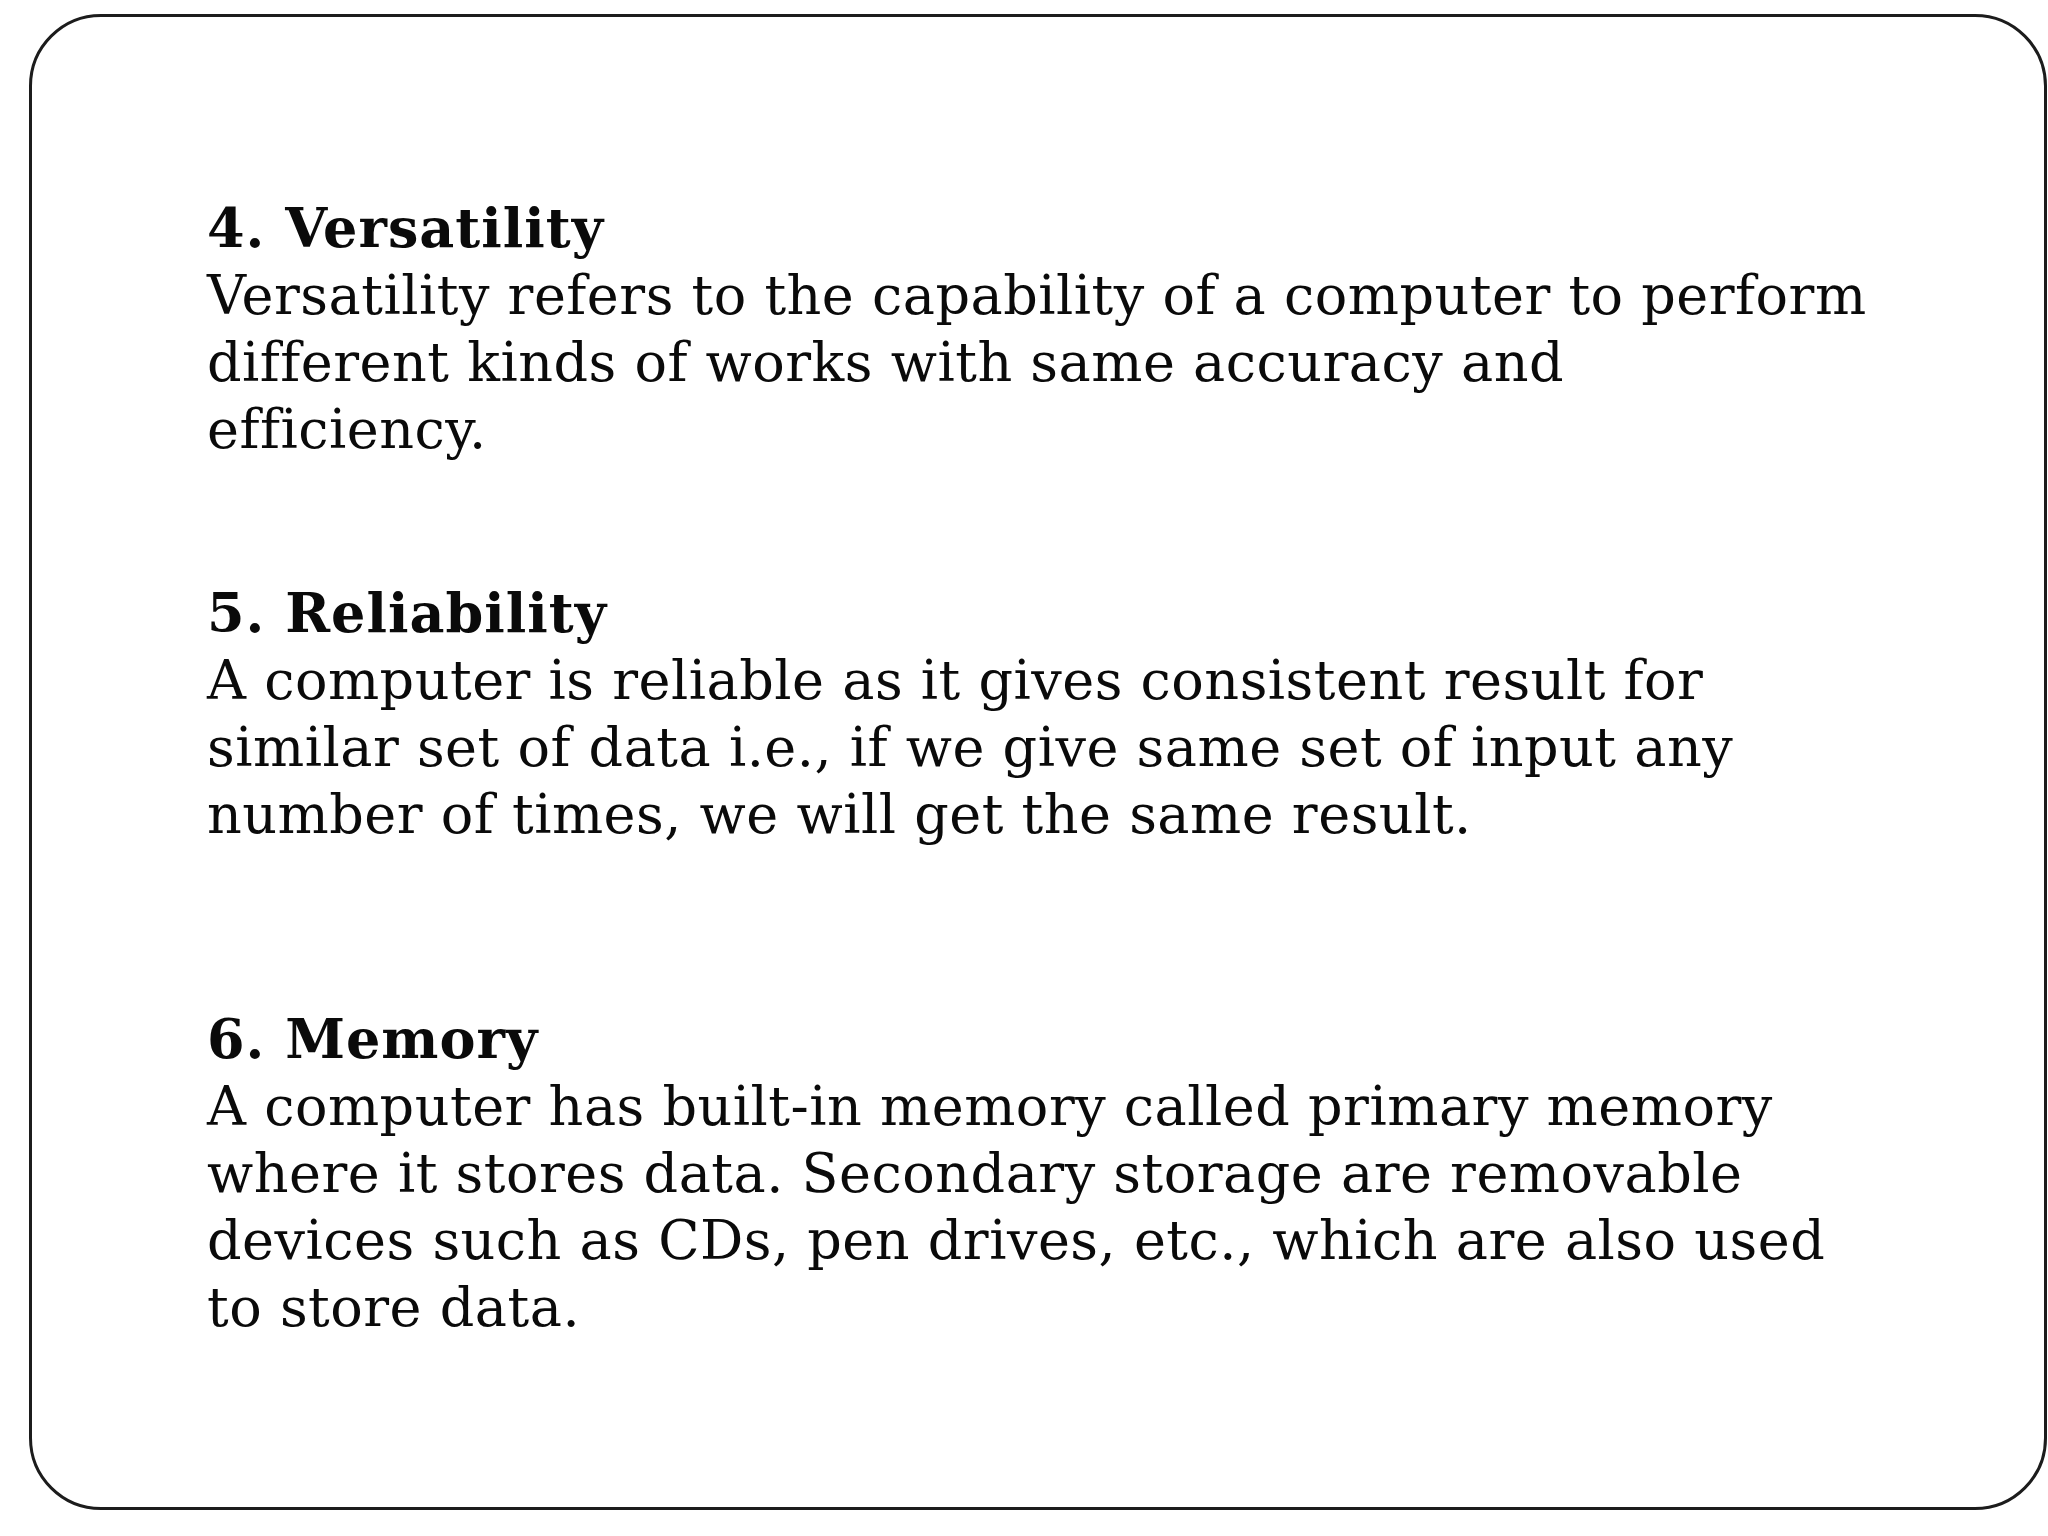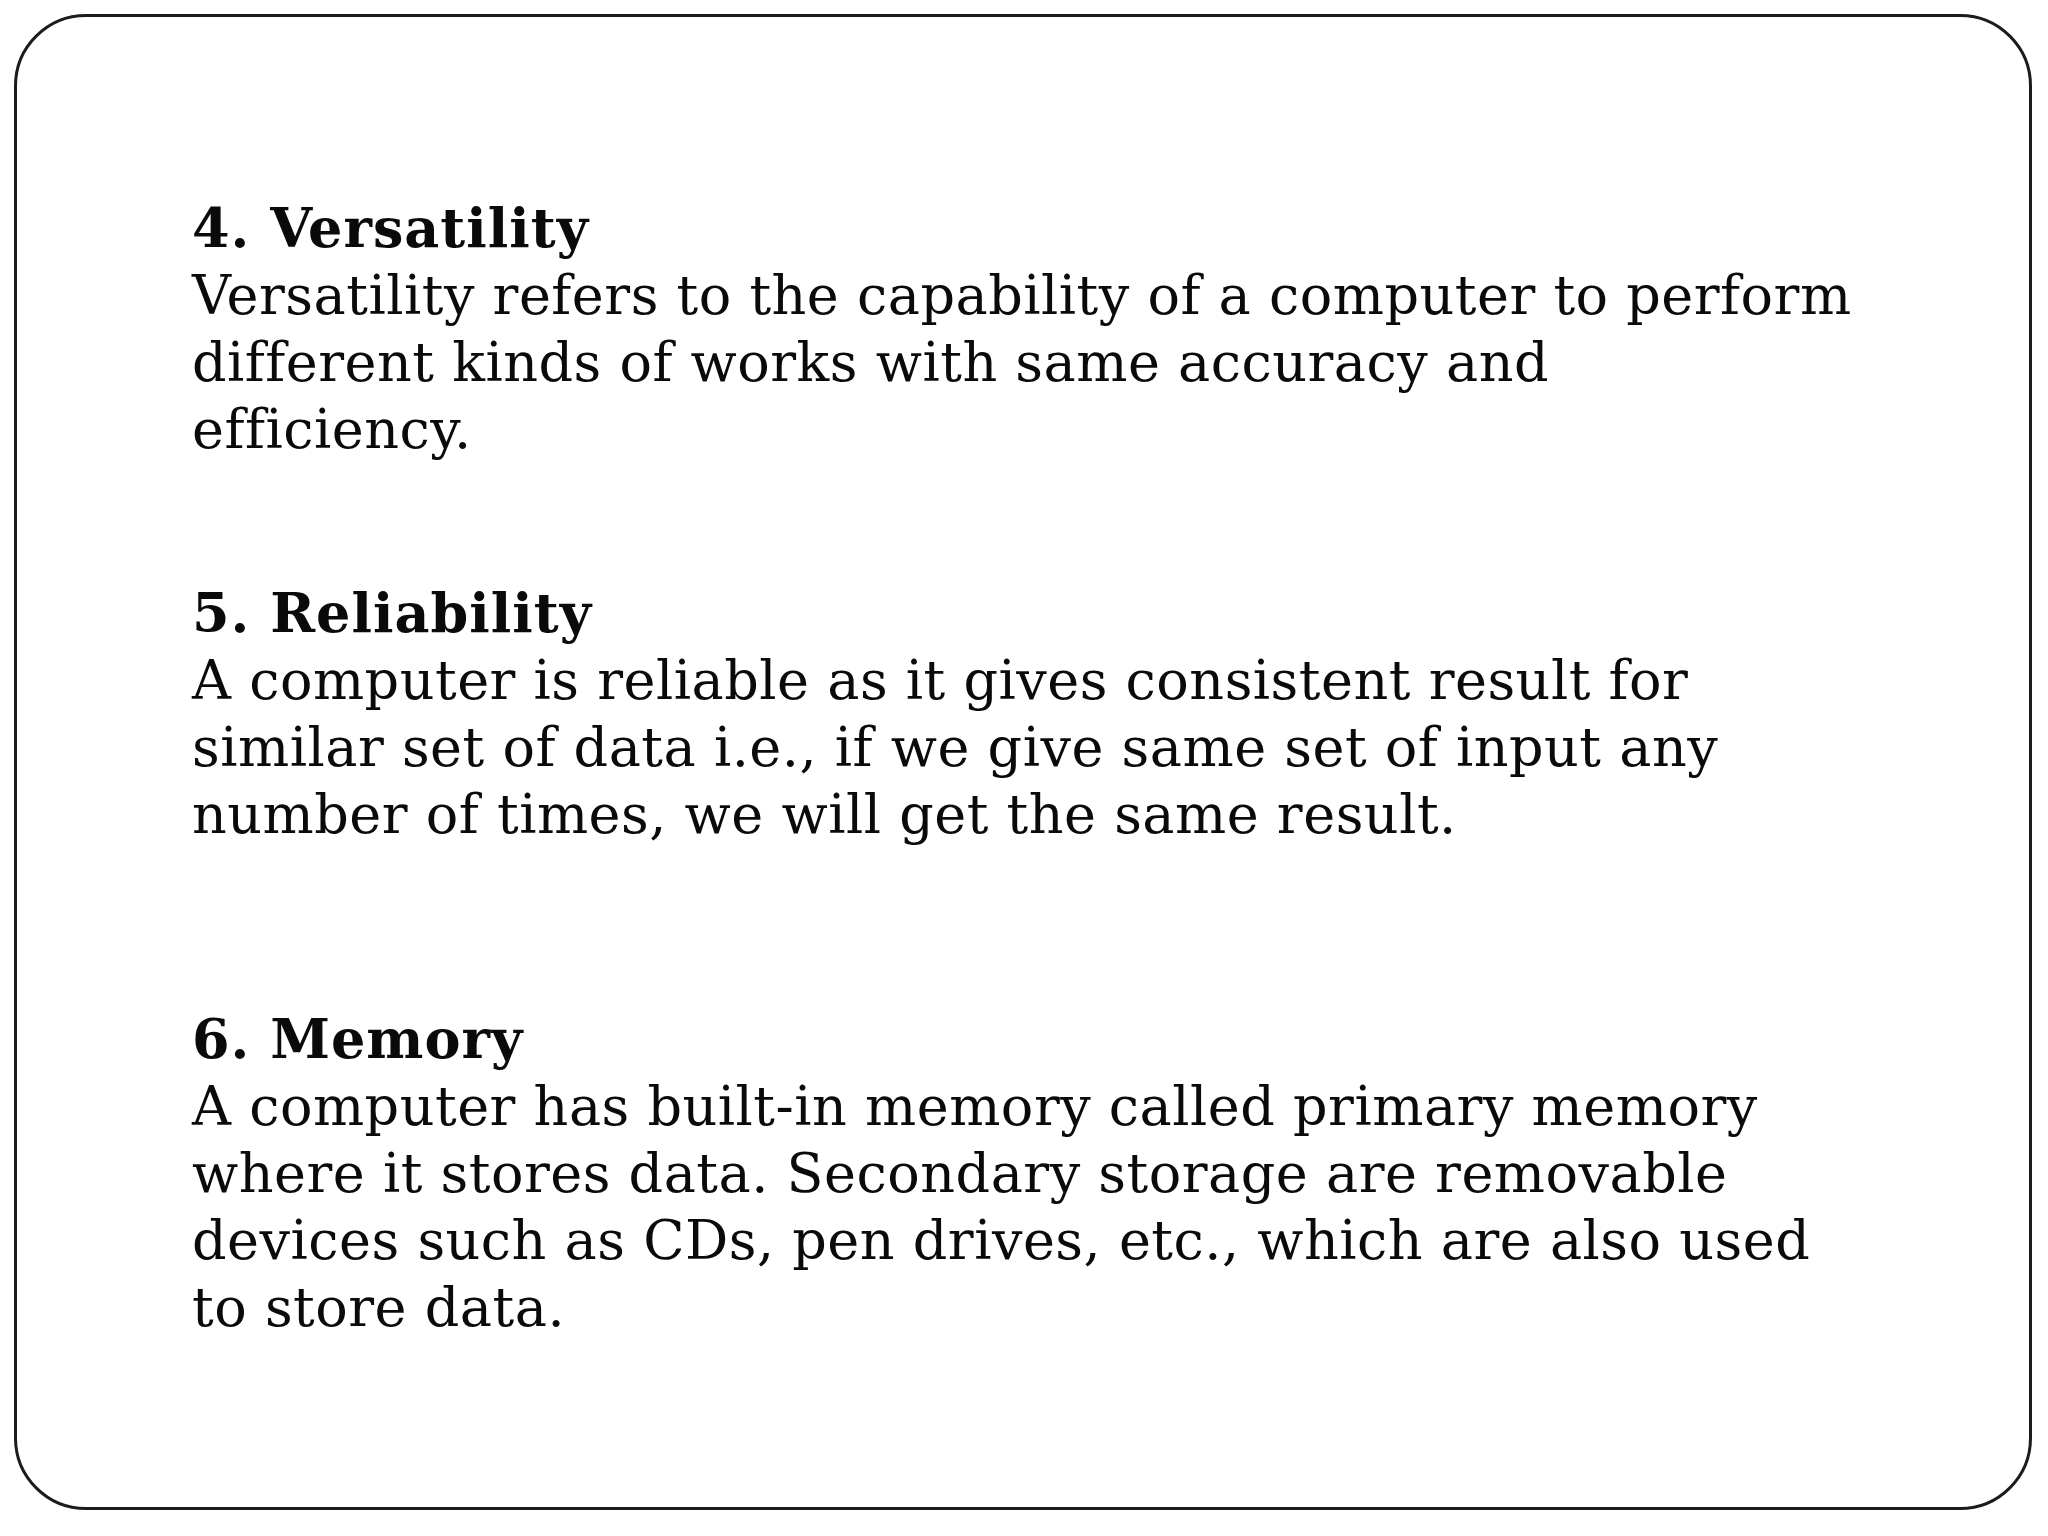--- a/index.html
+++ b/index.html
@@ -9,21 +9,21 @@
   }
   body {
     position: relative;
     width: 2048px;
     height: 1536px;
     overflow: hidden;
     font-family: "DejaVu Serif", "Liberation Serif", serif;
   }
   .slide-frame {
     position: absolute;
-    left: 14px;
+    left: 29px;
     top: 14px;
     width: 2018px;
     height: 1496px;
     background: #ffffff;
     border: 3px solid #1c1c1c;
     border-radius: 72px;
     box-sizing: border-box;
   }
   .slide-content {
     position: absolute;

